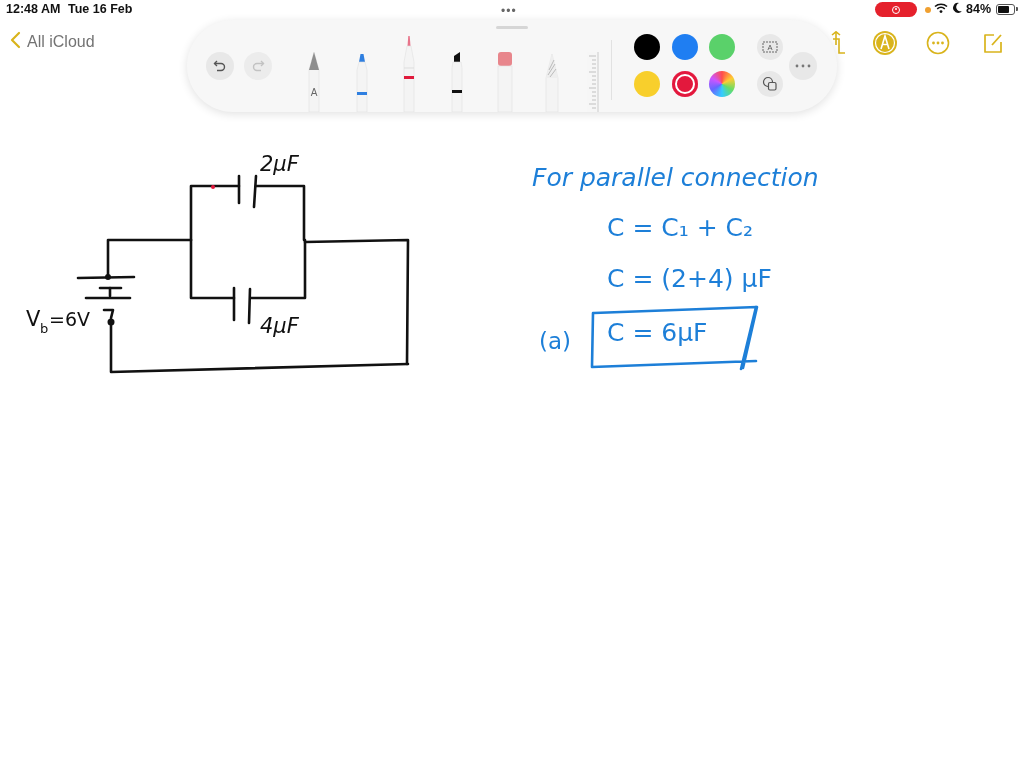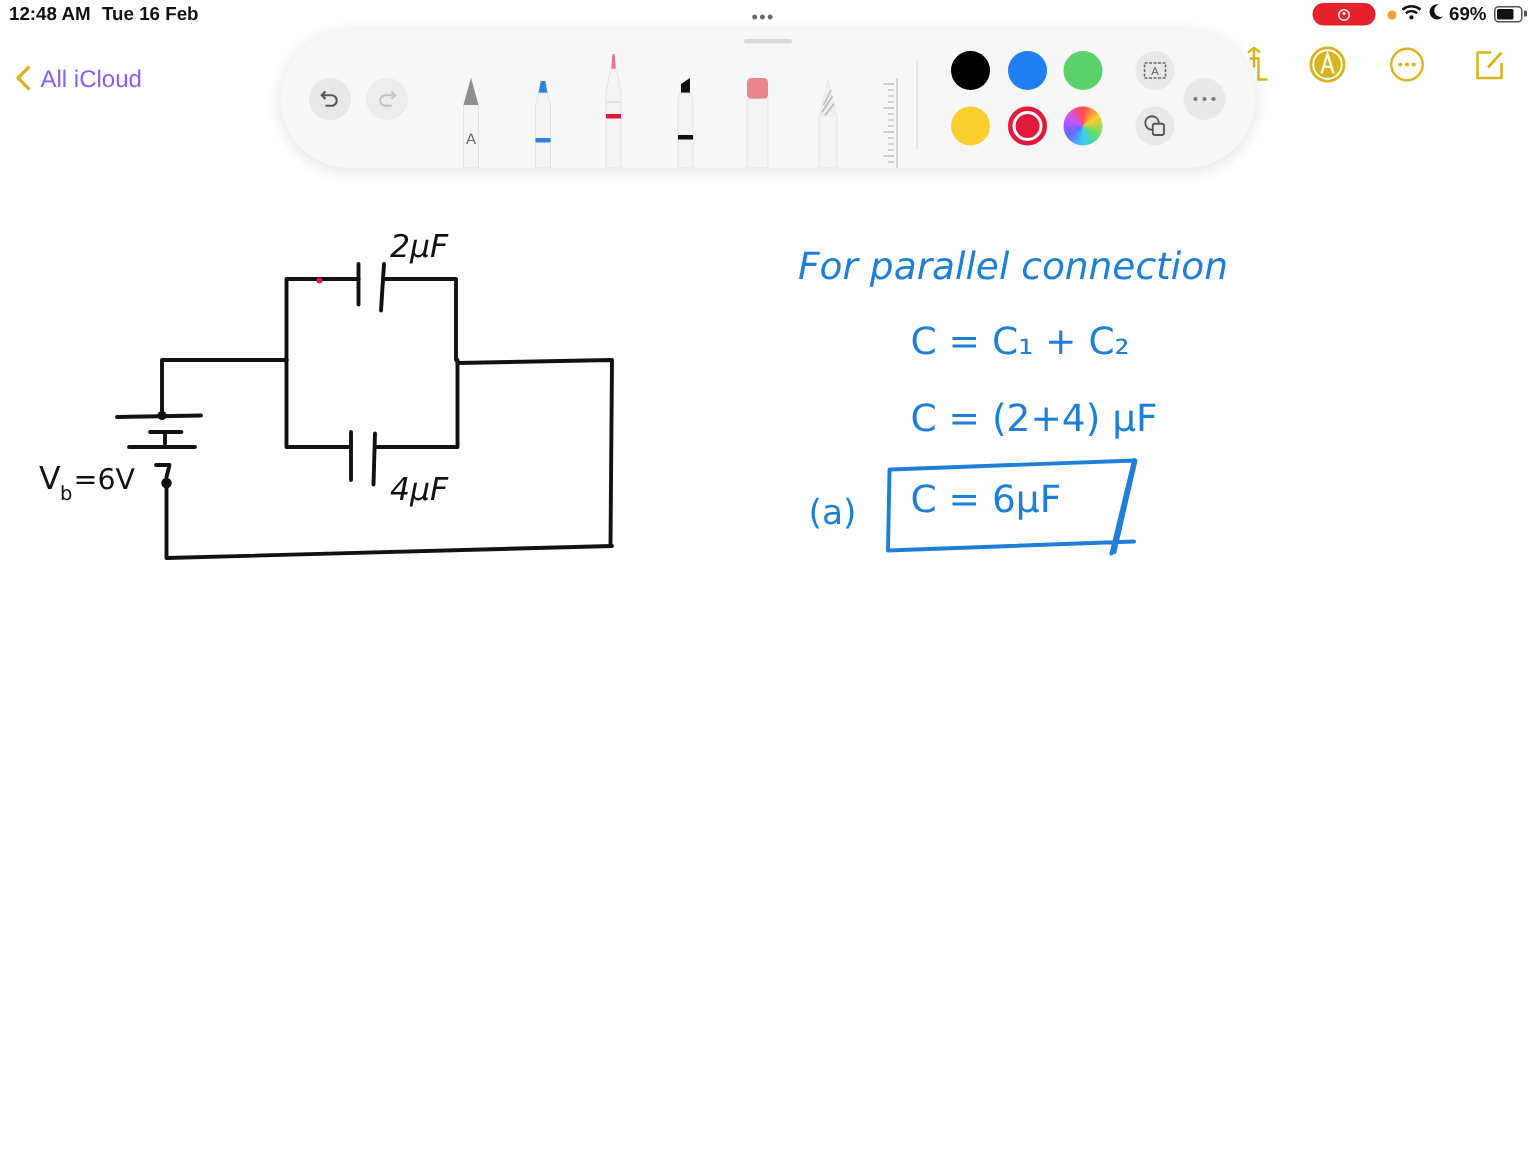--- a/index.html
+++ b/index.html
@@ -12,21 +12,21 @@
   .rec-dot { width:8px; height:8px; border-radius:50%; border:1.5px solid #fff; box-sizing:border-box; position:relative; }
   .rec-dot::after { content:""; position:absolute; left:1.5px; top:1.5px; width:2px; height:2px; background:#fff; border-radius:50%; }
   .orange-dot { position:absolute; left:925px; top:7px; width:6px; height:6px; border-radius:50%; background:#f0a030; }
   .wifi { position:absolute; left:934px; top:2px; font-size:12px; color:#111; }
   .moon { position:absolute; left:952px; top:2px; font-size:12px; color:#111; }
   .battery-pct { position:absolute; left:966px; top:2px; font-size:12.5px; color:#111; font-weight:600; }
   .battery { position:absolute; left:996px; top:4px; width:17px; height:9px; border:1px solid #555; border-radius:3px; }
   .battery-fill { position:absolute; left:1px; top:1px; width:11px; height:7px; background:#111; border-radius:1px; }
   .battery-cap { position:absolute; left:1016px; top:7px; width:2px; height:4px; background:#555; border-radius:0 1px 1px 0; }
 
-  .nav-back { position:absolute; left:10px; top:31px; display:flex; align-items:center; color:#8b5cf6; font-size:16px; cursor:pointer;margin-top:12px; }
+  .nav-back { position:absolute; left:10px; top:31px; display:flex; align-items:center; color:#737373; font-size:16px; cursor:pointer; }
   .nav-back .chev { font-size:22px; margin-right:6px; line-height:1; font-weight:300; }
   .nav-icon { position:absolute; top:30px; width:26px; height:26px; color:#d9b41c; display:flex; align-items:center; justify-content:center; cursor:pointer; }
 
   .toolbar { position:absolute; left:187px; top:20px; width:650px; height:92px; background:#f7f7f7; border-radius:46px; box-shadow:0 2px 10px rgba(0,0,0,0.12); }
   .grabber { position:absolute; left:309px; top:6px; width:32px; height:3px; border-radius:2px; background:#d6d6d6; }
   .round-btn { position:absolute; width:28px; height:28px; border-radius:50%; background:#e8e8e8; display:flex; align-items:center; justify-content:center; color:#555; font-size:14px; cursor:pointer; }
   .tool { position:absolute; bottom:0; width:20px; cursor:pointer; }
   .swatch { position:absolute; width:26px; height:26px; border-radius:50%; cursor:pointer; }
   .ruler { position:absolute; left:400px; top:32px; width:12px; height:60px; }
 
@@ -49,21 +49,21 @@
         <path d="M1 4.5 A9 9 0 0 1 13 4.5" stroke="#111" stroke-width="1.6" fill="none"></path>
         <path d="M3.2 6.8 A6 6 0 0 1 10.8 6.8" stroke="#111" stroke-width="1.6" fill="none"></path>
         <circle cx="7" cy="9.6" r="1.4" fill="#111"></circle>
       </svg>
   </span>
   <span class="moon">
     <svg width="11" height="12" viewBox="0 0 11 12">
         <path d="M7 1 A5 5 0 1 0 10 9 A4 4 0 0 1 7 1Z" fill="#111"></path>
       </svg>
   </span>
-  <span class="battery-pct">69%</span>
+  <span class="battery-pct">84%</span>
   <div class="battery">
       <div class="battery-fill"></div>
     </div>
   <div class="battery-cap"></div>
 </div>
 
 <div class="nav-back">
   <span class="chev">
     <svg width="11" height="18" viewBox="0 0 11 18">
         <path d="M9 2 L2 9 L9 16" stroke="#d9b41c" stroke-width="2.2" fill="none" stroke-linecap="round" stroke-linejoin="round"></path>

